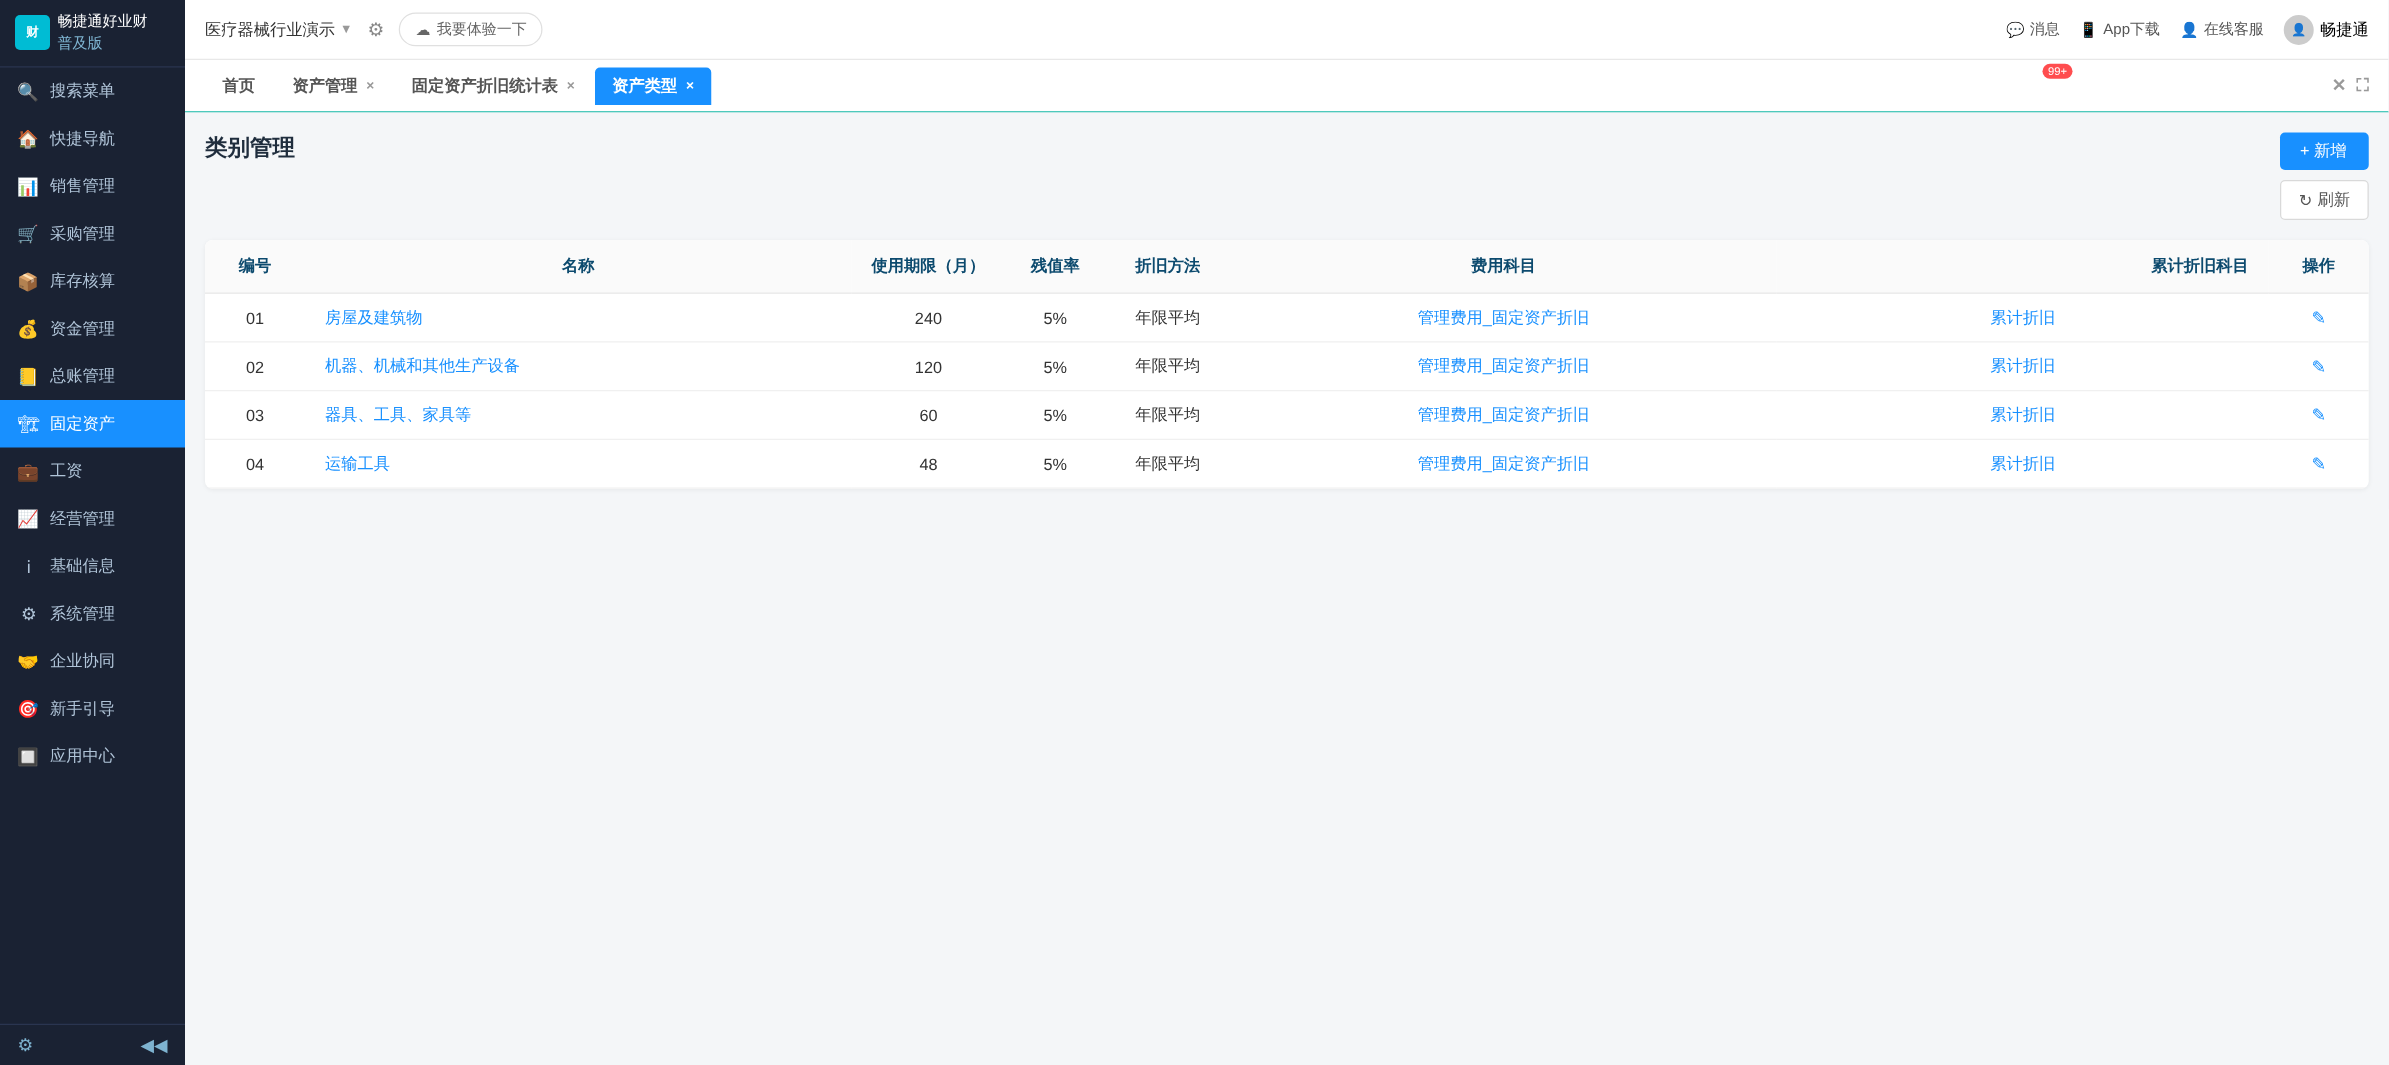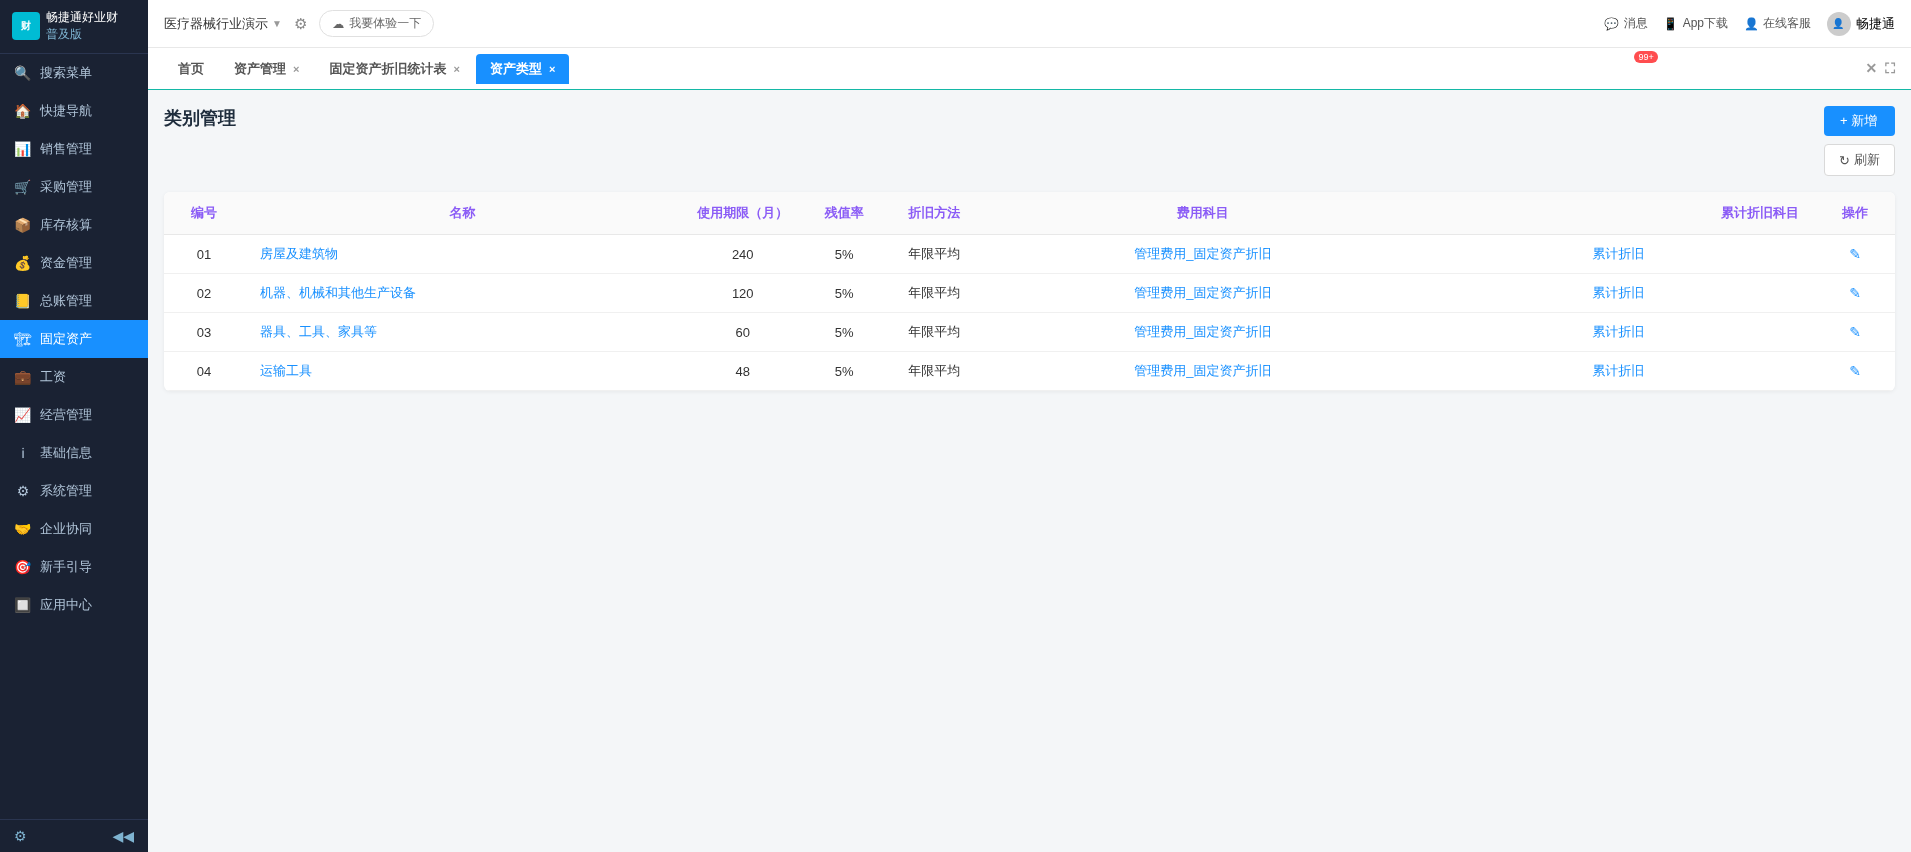--- a/index.html
+++ b/index.html
@@ -135,21 +135,21 @@
       padding: 6px 14px; font-size: 13px; cursor: pointer;
       display: flex; align-items: center; gap: 4px;
     }
 
     
     .table-container { background: #fff; border-radius: 6px; overflow: hidden; box-shadow: 0 1px 4px rgba(0,0,0,0.06); }
     table { width: 100%; border-collapse: collapse; }
     thead tr { background: #fafafa; }
     thead th {
       padding: 12px 16px;
-      font-size: 13px; font-weight: 600; color: #8b5cf6;
+      font-size: 13px; font-weight: 600; color: #0c4a6e;
       border-bottom: 1px solid #e8e8e8;
       text-align: center;
       white-space: nowrap;
     }
     tbody tr { border-bottom: 1px solid #f0f0f0; }
     tbody td {
       padding: 10px 16px;
       font-size: 13px; color: #333;
       text-align: center;
     }

